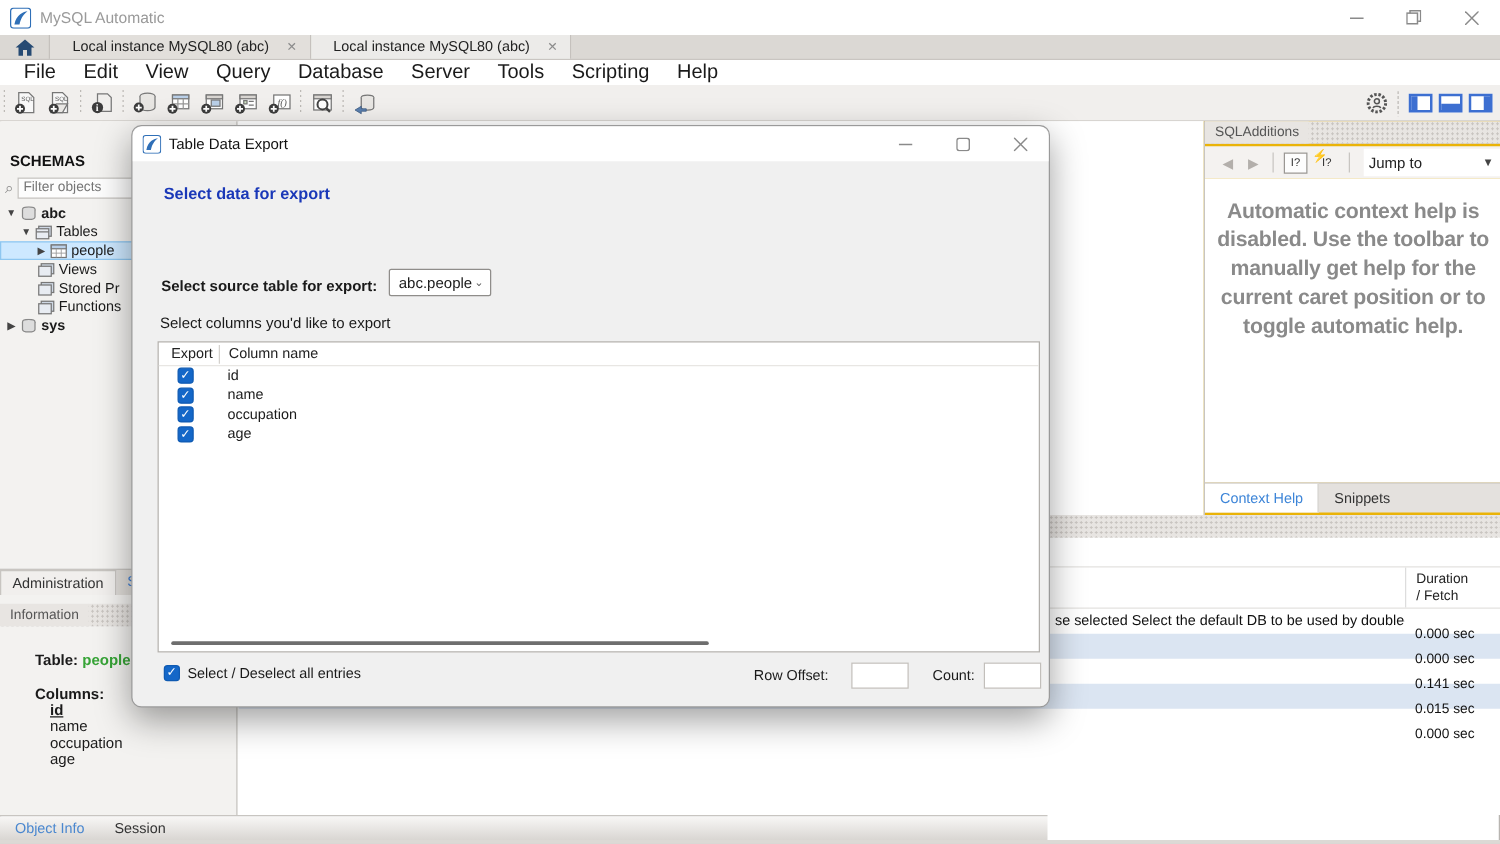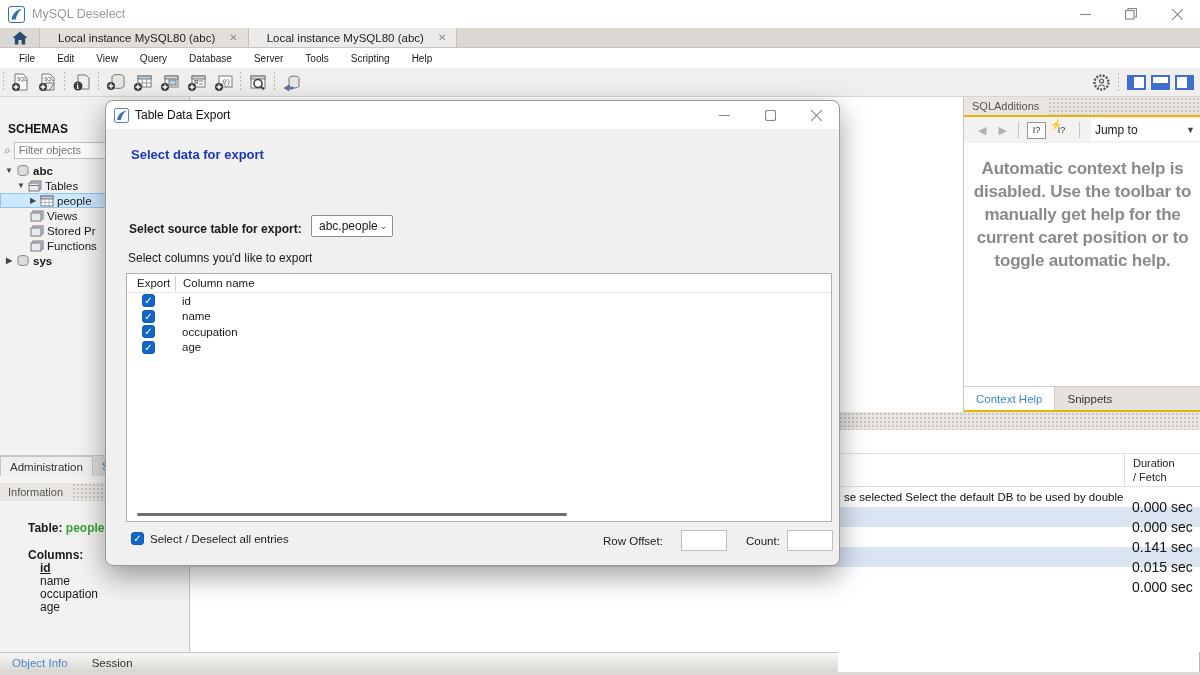--- a/index.html
+++ b/index.html
@@ -17,21 +17,21 @@
 
   
   .tabbar { position:absolute; left:0; top:28px; width:1200px; height:20px; background:#dbd8d4; border-bottom:1px solid #c9c5c1; display:flex; align-items:stretch; }
   .hometab { width:40px; display:flex; align-items:center; justify-content:center; border-right:1px solid #c5c1bd; }
   .mtab { display:flex; align-items:center; padding:0 10px 0 18px; border-right:1px solid #c5c1bd; background:#e2dfdb; font-size:11.5px; color:#222; }
   .mtab.active { background:#ecebe9; }
   .mtab .tclose { margin-left:14px; color:#8c8c8c; font-size:10px; }
 
   
   .menubar { position:absolute; left:0; top:48px; width:1200px; height:20px; background:#fff; display:flex; align-items:center; padding-left:8px; }
-  .menuitem { padding:0 11px; font-size:10px; color:#1a1a1a; }
+  .menuitem { padding:0 11px; font-size:16px; color:#1a1a1a; }
 
   
   .toolbar { position:absolute; left:0; top:68px; width:1200px; height:29px; background:#f1efed; border-bottom:1px solid #d8d5d1; display:flex; align-items:center; }
   .tbtn { width:27px; height:26px; display:flex; align-items:center; justify-content:center; }
   .tsep { width:1px; height:20px; margin:0 3px; background:repeating-linear-gradient(#bdbab6 0 2px, transparent 2px 4px); }
   .tb-right { position:absolute; right:6px; top:0; height:29px; display:flex; align-items:center; gap:5px; }
   .paneltoggle { width:19px; height:15px; border:2px solid #3d6fd1; background:#fff; position:relative; }
   .paneltoggle .fill { position:absolute; background:#3d6fd1; }
 
   
@@ -86,21 +86,21 @@
   
   .output { position:absolute; left:191px; top:412px; width:1009px; height:240px; background:#fff; }
   .output .phead { width:100%; }
   .grid { position:absolute; left:0; top:41px; width:1009px; }
   .gridhead { height:34px; border-top:1px solid #e4e2df; border-bottom:1px solid #e4e2df; display:flex; }
   .gh-msg { flex:1; }
   .gh-dur { width:76px; border-left:1px solid #ddd; padding:2px 0 0 8px; font-size:11px; color:#222; line-height:14px; }
   .grow { height:20px; display:flex; align-items:center; }
   .grow.alt { background:#dbe5f2; }
   .g-msg { flex:1; overflow:hidden; white-space:nowrap; padding-left:653px; font-size:11.5px; color:#111; }
-  .g-dur { width:76px; padding-left:8px; font-size:14px; color:#111;margin-top:20px; }
+  .g-dur { width:76px; padding-left:8px; font-size:11px; color:#111;margin-top:20px; }
 
   
   .bottombar { position:absolute; left:0; top:652px; width:838px; height:20px; background:linear-gradient(#f8f7f6, #d9d6d2); border-top:1px solid #c8c5c1; display:flex; align-items:center; }
   .btab { padding:0 12px; font-size:11.5px; color:#333; height:20px; line-height:20px; }
   .btab.active { color:#4a87cf; }
   .bottomstrip { position:absolute; left:0; top:672px; width:1200px; height:3px; background:#dcd9d5; }
 
   
   .dialog { position:absolute; left:105px; top:100px; width:735px; height:466px; background:#f0f0f0; border:1px solid #9a9a9a; border-radius:8px; box-shadow:0 10px 28px rgba(0,0,0,0.38); z-index:50; overflow:hidden; }
   .dlg-titlebar { height:28px; background:#fff; display:flex; align-items:center; border-radius:8px 8px 0 0; }
@@ -138,21 +138,21 @@
 </head>
 <body>
 
 <div id="window">
 
   <div class="titlebar">
     <svg class="appicon" viewBox="0 0 17 17">
         <rect x="0.5" y="0.5" width="16" height="16" rx="2.5" fill="#fff" stroke="#2f6fb7"></rect>
         <path d="M3.5 13.5 C5 5.5, 11 3.2, 14 3 C10 6, 8.6 9.5, 7.6 13.5 Z" fill="#2f6fb7"></path>
       </svg>
-    <span class="apptitle">MySQL Deselect</span>
+    <span class="apptitle">MySQL Automatic</span>
     <div class="wincontrols">
       <div class="winbtn">
           <svg width="11" height="11">
             <line x1="0" y1="5.5" x2="11" y2="5.5" stroke-width="1.2"></line>
           </svg>
         </div>
       <div class="winbtn">
           <svg width="12" height="12" fill="none">
             <rect x="0.5" y="2.5" width="8.5" height="8.5" stroke-width="1.2"></rect>
             <path d="M3 2.5 V0.5 H11.5 V9 H9.5" stroke-width="1.2"></path>

